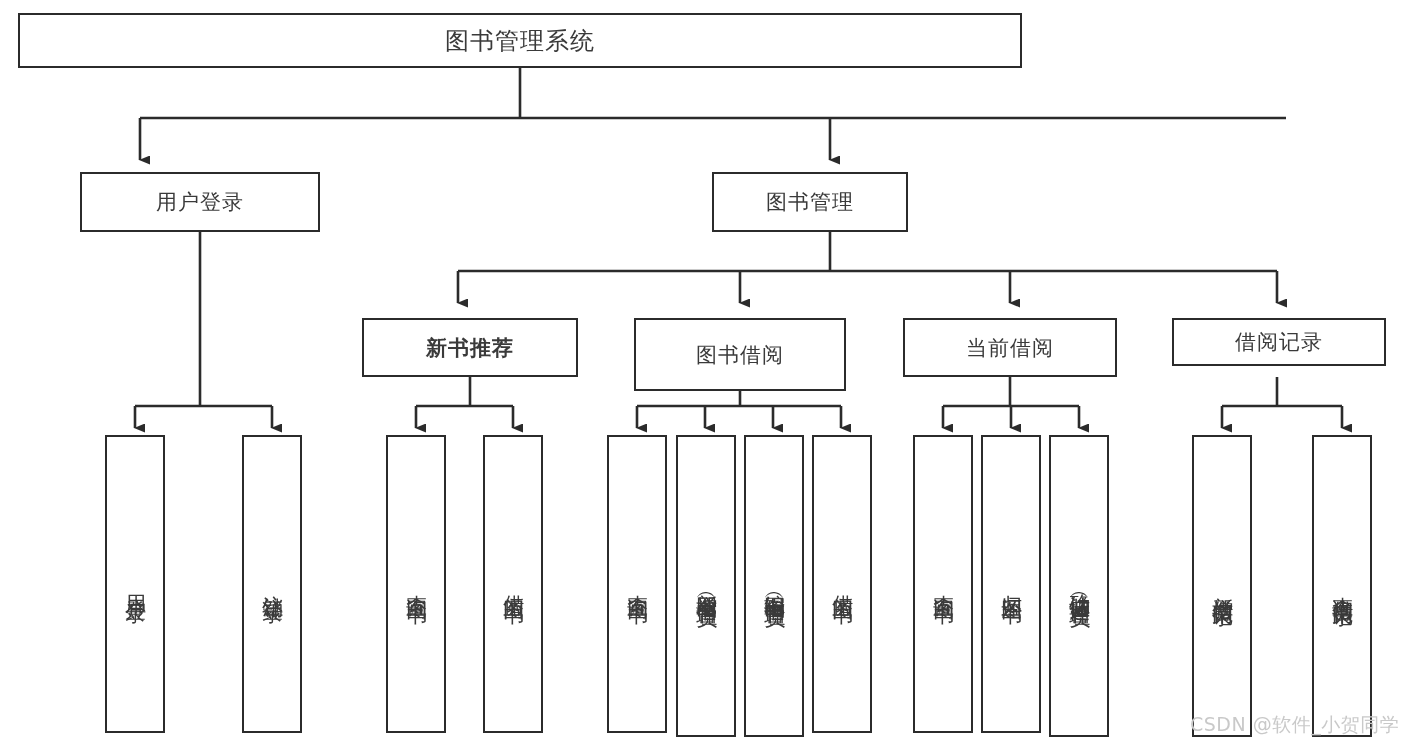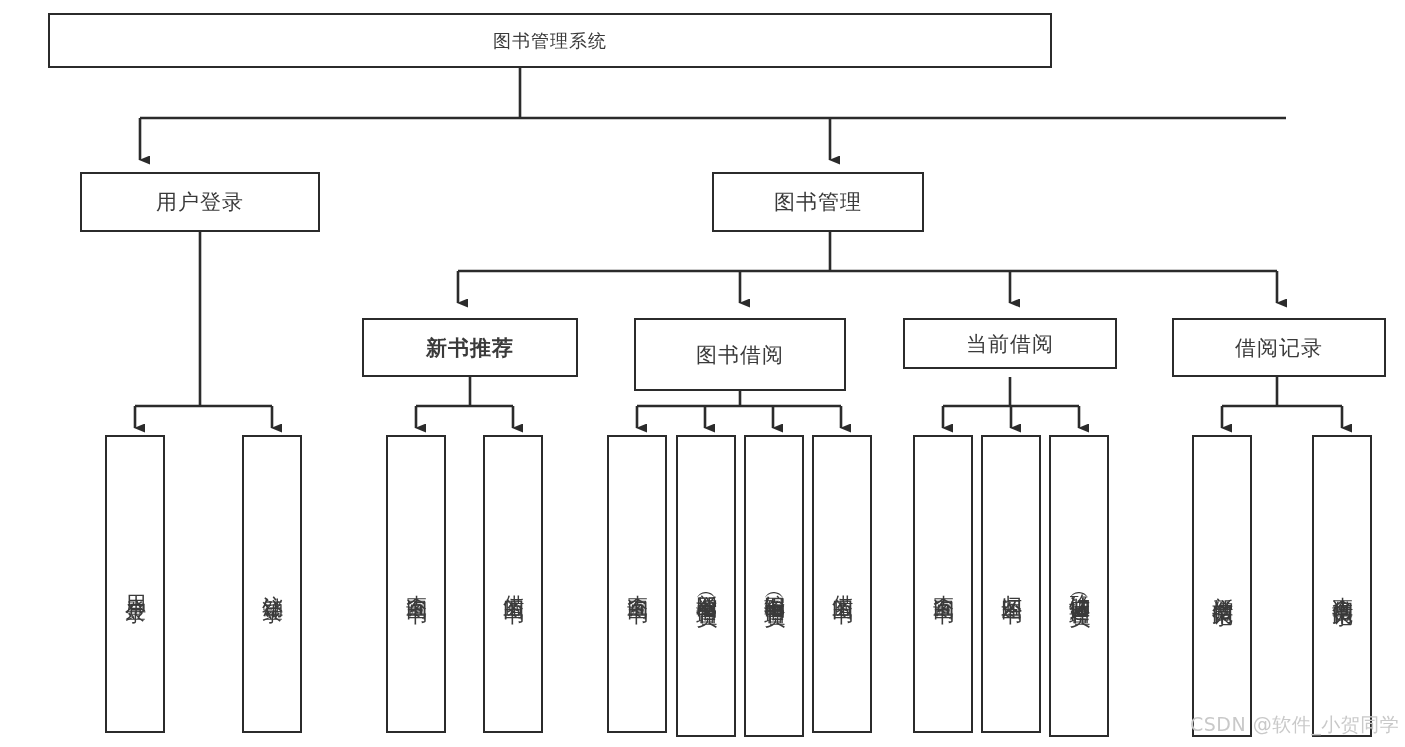--- a/index.html
+++ b/index.html
@@ -8,21 +8,21 @@
     width:1405px;height:747px;overflow:hidden;position:relative;
   }
   #canvas{position:absolute;left:0;top:0;width:1405px;height:747px;}
   .node{
     position:absolute;box-sizing:border-box;
     border:2px solid #2b2b2b;background:#ffffff;
     display:flex;align-items:center;justify-content:center;
     color:#3a3a3a;
   }
   .node.h{font-size:21px;letter-spacing:1px;}
-  .node.root{font-size:18px;letter-spacing:1px;margin-left:30px;}
+  .node.root{font-size:24px;letter-spacing:1px;}
   .leaf{
     position:absolute;box-sizing:border-box;
     border:2px solid #2b2b2b;background:#ffffff;
     display:flex;align-items:center;justify-content:center;
     color:#3a3a3a;
   }
   .leaf .vtext{
     writing-mode:vertical-rl;
     text-orientation:upright;
     font-size:21px;
@@ -96,34 +96,34 @@
     </g>
   </svg>
 
   <div class="node root" style="left:18px;top:13px;width:1004px;height:55px;">
     <span>图书管理系统</span>
   </div>
 
   <div class="node h" style="left:80px;top:172px;width:240px;height:60px;">
     <span>用户登录</span>
   </div>
-  <div class="node h" style="left:712px;top:172px;width:212px;height:60px;">
+  <div class="node h" style="left:712px;top:172px;width:196px;height:60px;">
     <span>图书管理</span>
   </div>
 
   <div class="node h" style="left:362px;top:318px;width:216px;height:59px;font-weight:bold;">
     <span>新书推荐</span>
   </div>
   <div class="node h" style="left:634px;top:318px;width:212px;height:73px;">
     <span>图书借阅</span>
   </div>
-  <div class="node h" style="left:903px;top:318px;width:214px;height:51px;">
+  <div class="node h" style="left:903px;top:318px;width:214px;height:59px;">
     <span>当前借阅</span>
   </div>
-  <div class="node h" style="left:1172px;top:318px;width:214px;height:59px;">
+  <div class="node h" style="left:1172px;top:318px;width:214px;height:48px;">
     <span>借阅记录</span>
   </div>
 
   <div class="leaf" style="left:105px;top:435px;width:60px;height:298px;">
     <span class="vtext">用户登录</span>
   </div>
   <div class="leaf" style="left:242px;top:435px;width:60px;height:298px;">
     <span class="vtext">注销登录</span>
   </div>
 

